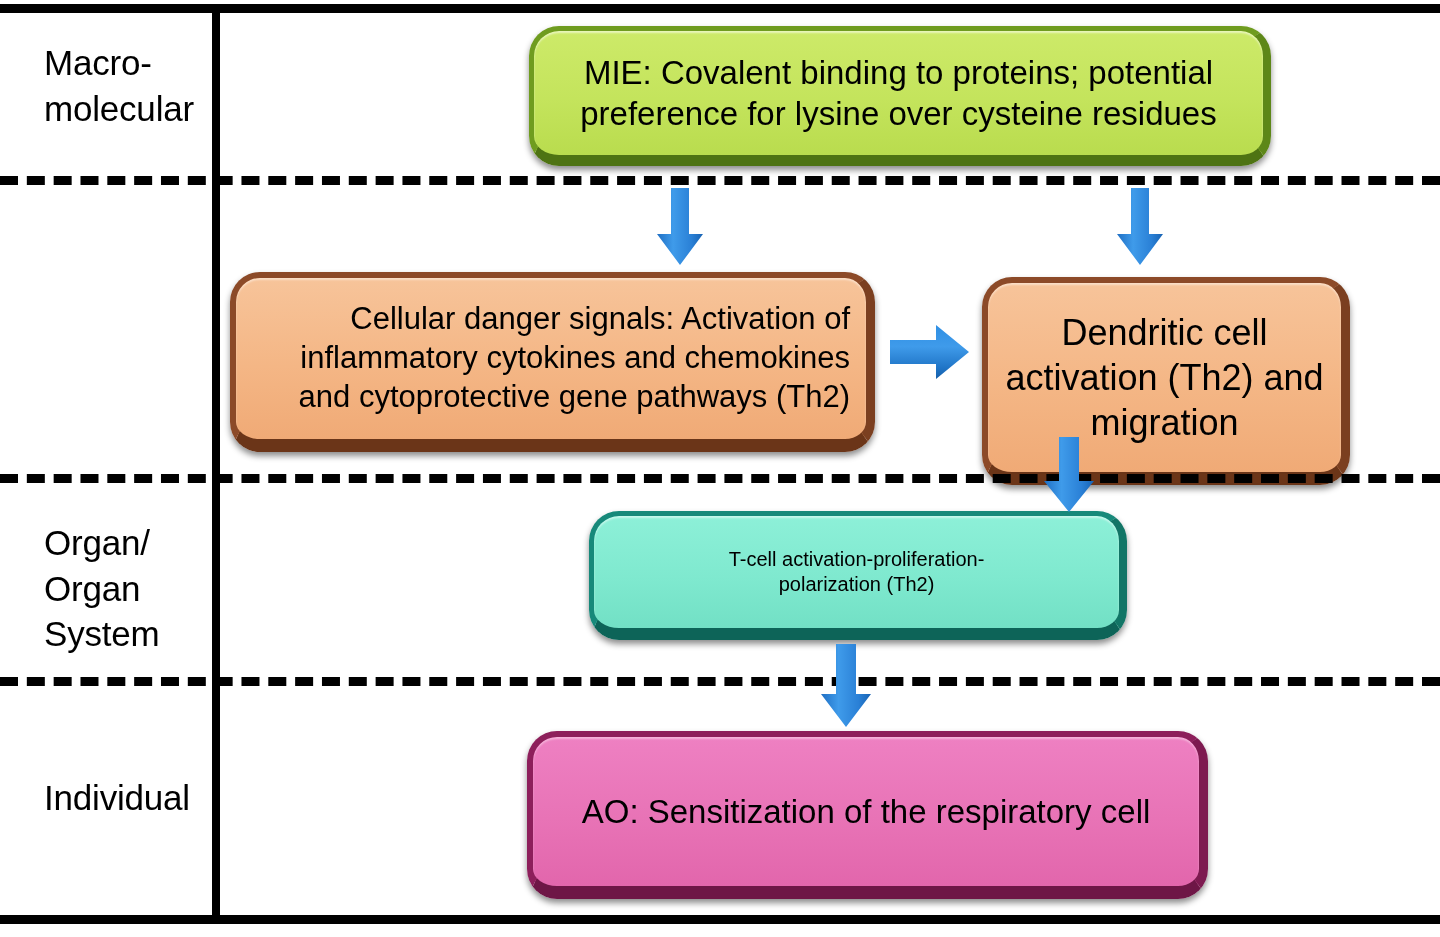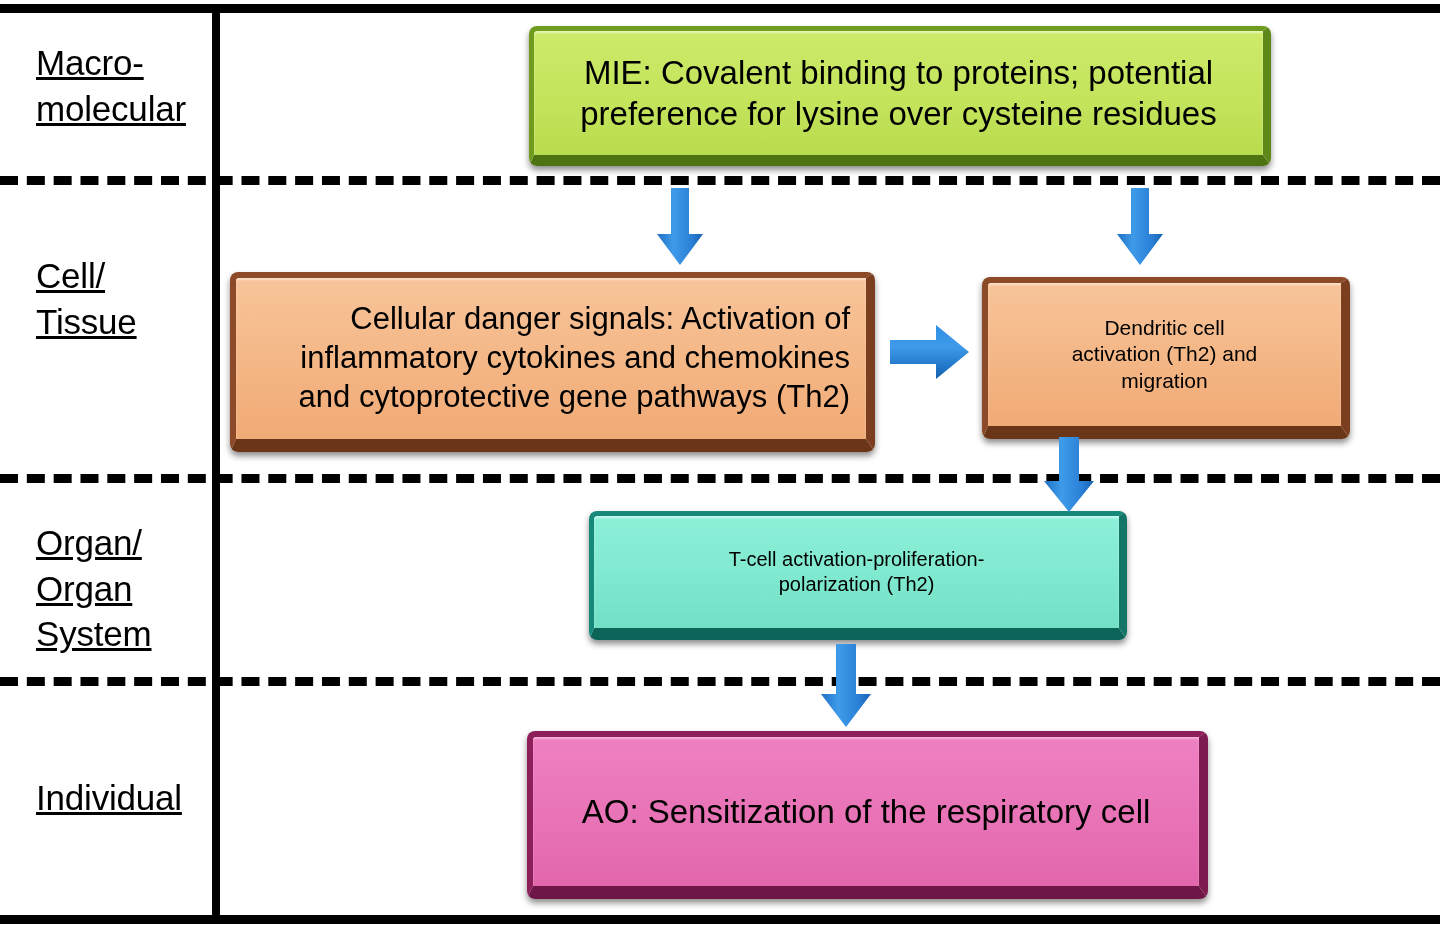--- a/index.html
+++ b/index.html
@@ -50,45 +50,44 @@
     border-top: 9px dashed #000000;
     z-index: 5;
   }
   #tier-rule-1 { top: 176px; }
   #tier-rule-2 { top: 474px; }
   #tier-rule-3 { top: 677px; }
 
   
   .tier-label {
     position: absolute;
-    left: 36px;
+    left: 44px;
     width: 180px;
     color: #000000;
     font-size: 35px;
     line-height: 1.30;
     font-weight: 400;
     letter-spacing: -0.2px;
     white-space: pre-line;
     z-index: 4;
-    text-decoration: underline;
   }
   #tier-label-macromolecular { top: 40px; }
   #tier-label-cell-tissue    { top: 253px; }
   #tier-label-organ          { top: 520px; }
   #tier-label-individual     { top: 775px; }
 
   
   .event-box {
     position: absolute;
     box-sizing: border-box;
     display: flex;
     align-items: center;
     justify-content: center;
     text-align: center;
-    border-radius: 8px;
+    border-radius: 30px;
     color: #000000;
     font-weight: 400;
     z-index: 3;
     padding: 4px 16px;
   }
   .event-box .box-text {
     display: block;
     width: 100%;
     line-height: 1.25;
     white-space: pre-line;
@@ -125,22 +124,22 @@
     border-right-color: #7b3f20;
     box-shadow: 0 4px 6px rgba(0,0,0,0.45), inset 0 2px 2px rgba(255,255,255,0.45);
     text-align: right;
   }
 
   
   #box-dendritic {
     left: 982px;
     top: 277px;
     width: 368px;
-    height: 162px;
-    font-size: 21px;
+    height: 208px;
+    font-size: 36px;
     background: linear-gradient(180deg, #f7c49a 0%, #f4b685 55%, #f0aa76 100%);
     border: 6px solid #8c4a28;
     border-bottom-width: 13px;
     border-right-width: 9px;
     border-bottom-color: #6b3518;
     border-right-color: #7b3f20;
     box-shadow: 0 4px 6px rgba(0,0,0,0.45), inset 0 2px 2px rgba(255,255,255,0.45);
   }
 
   
@@ -196,22 +195,20 @@
   <div id="top-rule" class="rule-solid-h"></div>
   <div id="bottom-rule" class="rule-solid-h"></div>
   <div class="rule-solid-v"></div>
 
   <div id="tier-rule-1" class="rule-dashed-h"></div>
   <div id="tier-rule-2" class="rule-dashed-h"></div>
   <div id="tier-rule-3" class="rule-dashed-h"></div>
 
   <div id="tier-label-macromolecular" class="tier-label">Macro-
 molecular</div>
-  <div id="tier-label-cell-tissue" class="tier-label">Cell/
-Tissue</div>
   <div id="tier-label-individual" class="tier-label">Individual</div>
   <div id="tier-label-organ" class="tier-label">Organ/
 Organ
 System</div>
 
   <div id="box-mie" class="event-box">
     <span class="box-text">MIE: Covalent binding to proteins; potential
 preference for lysine over cysteine residues</span>
   </div>
 

